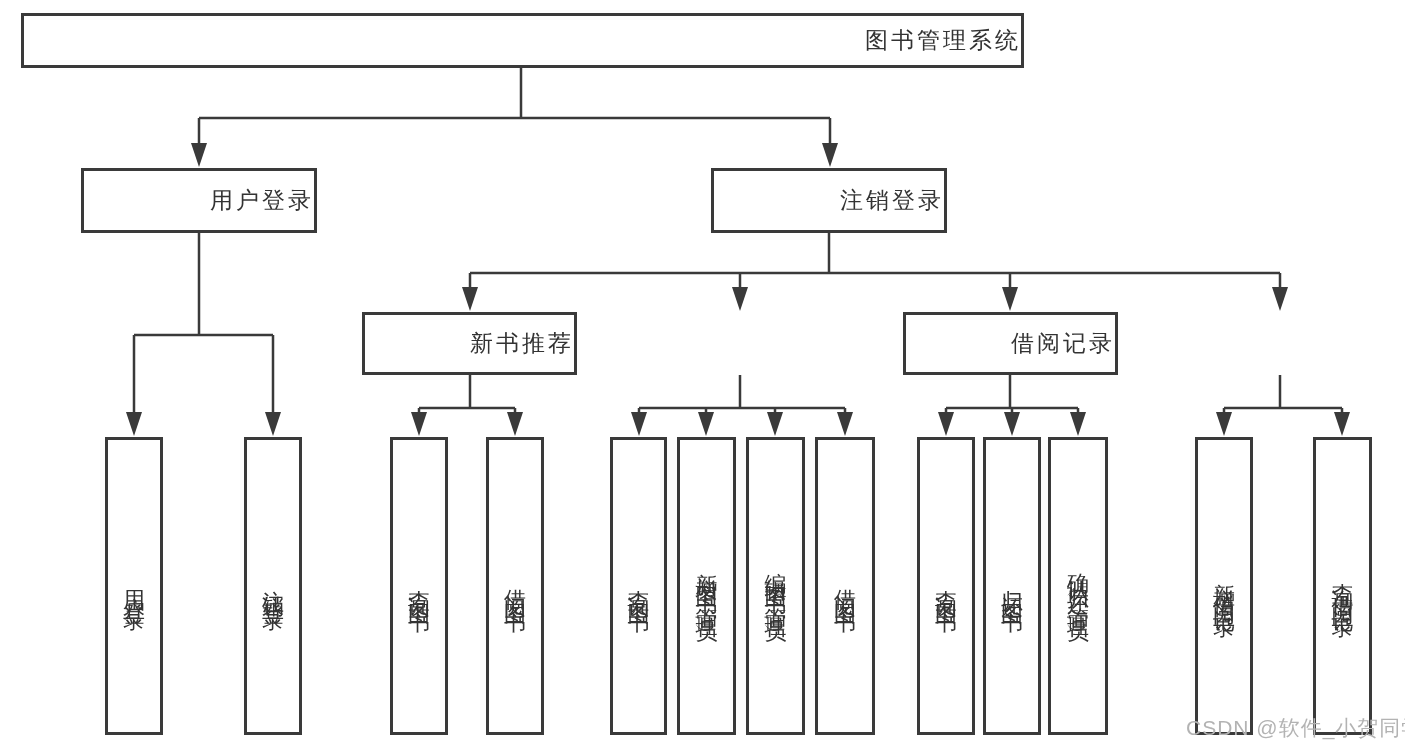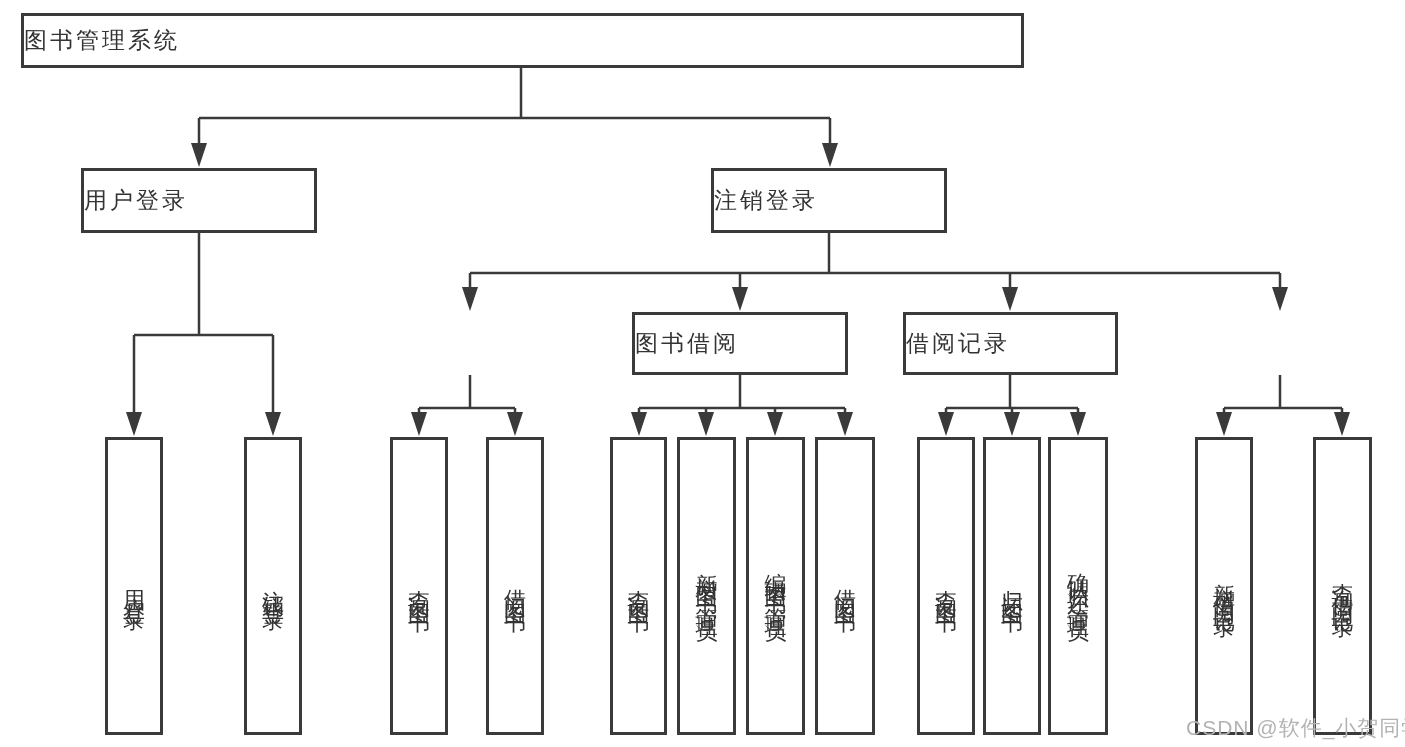--- a/index.html
+++ b/index.html
@@ -9,21 +9,21 @@
     background:#ffffff;
     font-family:"Liberation Sans","DejaVu Sans",sans-serif;
     overflow:hidden;
   }
   #connectors{position:absolute;left:0;top:0;width:1405px;height:747px;z-index:1;}
   .hbox{
     position:absolute;
     box-sizing:border-box;
     border:3px solid #3a3a3a;
     background:#ffffff;
-    display:flex;align-items:center;justify-content:flex-start;
+    display:flex;align-items:center;justify-content:flex-end;
     font-size:23px;color:#333333;letter-spacing:3px;
     z-index:2;
   }
   .vbox{
     position:absolute;
     top:437px;height:298px;
     box-sizing:border-box;
     border:3px solid #3a3a3a;
     background:#ffffff;
     display:flex;align-items:center;justify-content:center;
@@ -89,22 +89,22 @@
     <span>图书管理系统</span>
   </div>
 
   <div class="hbox" style="left:81px;top:168px;width:236px;height:65px;">
     <span>用户登录</span>
   </div>
   <div class="hbox" style="left:711px;top:168px;width:236px;height:65px;">
     <span>注销登录</span>
   </div>
 
-  <div class="hbox" style="left:632px;top:312px;width:216px;height:63px;">
-    <span>图书借阅</span>
+  <div class="hbox" style="left:362px;top:312px;width:215px;height:63px;">
+    <span>新书推荐</span>
   </div>
   <div class="hbox" style="left:903px;top:312px;width:215px;height:63px;">
     <span>借阅记录</span>
   </div>
 
   <div class="vbox" style="left:105px;width:58px;">
     <span class="vtext">用户登录</span>
   </div>
   <div class="vbox" style="left:244px;width:58px;">
     <span class="vtext">注销登录</span>

